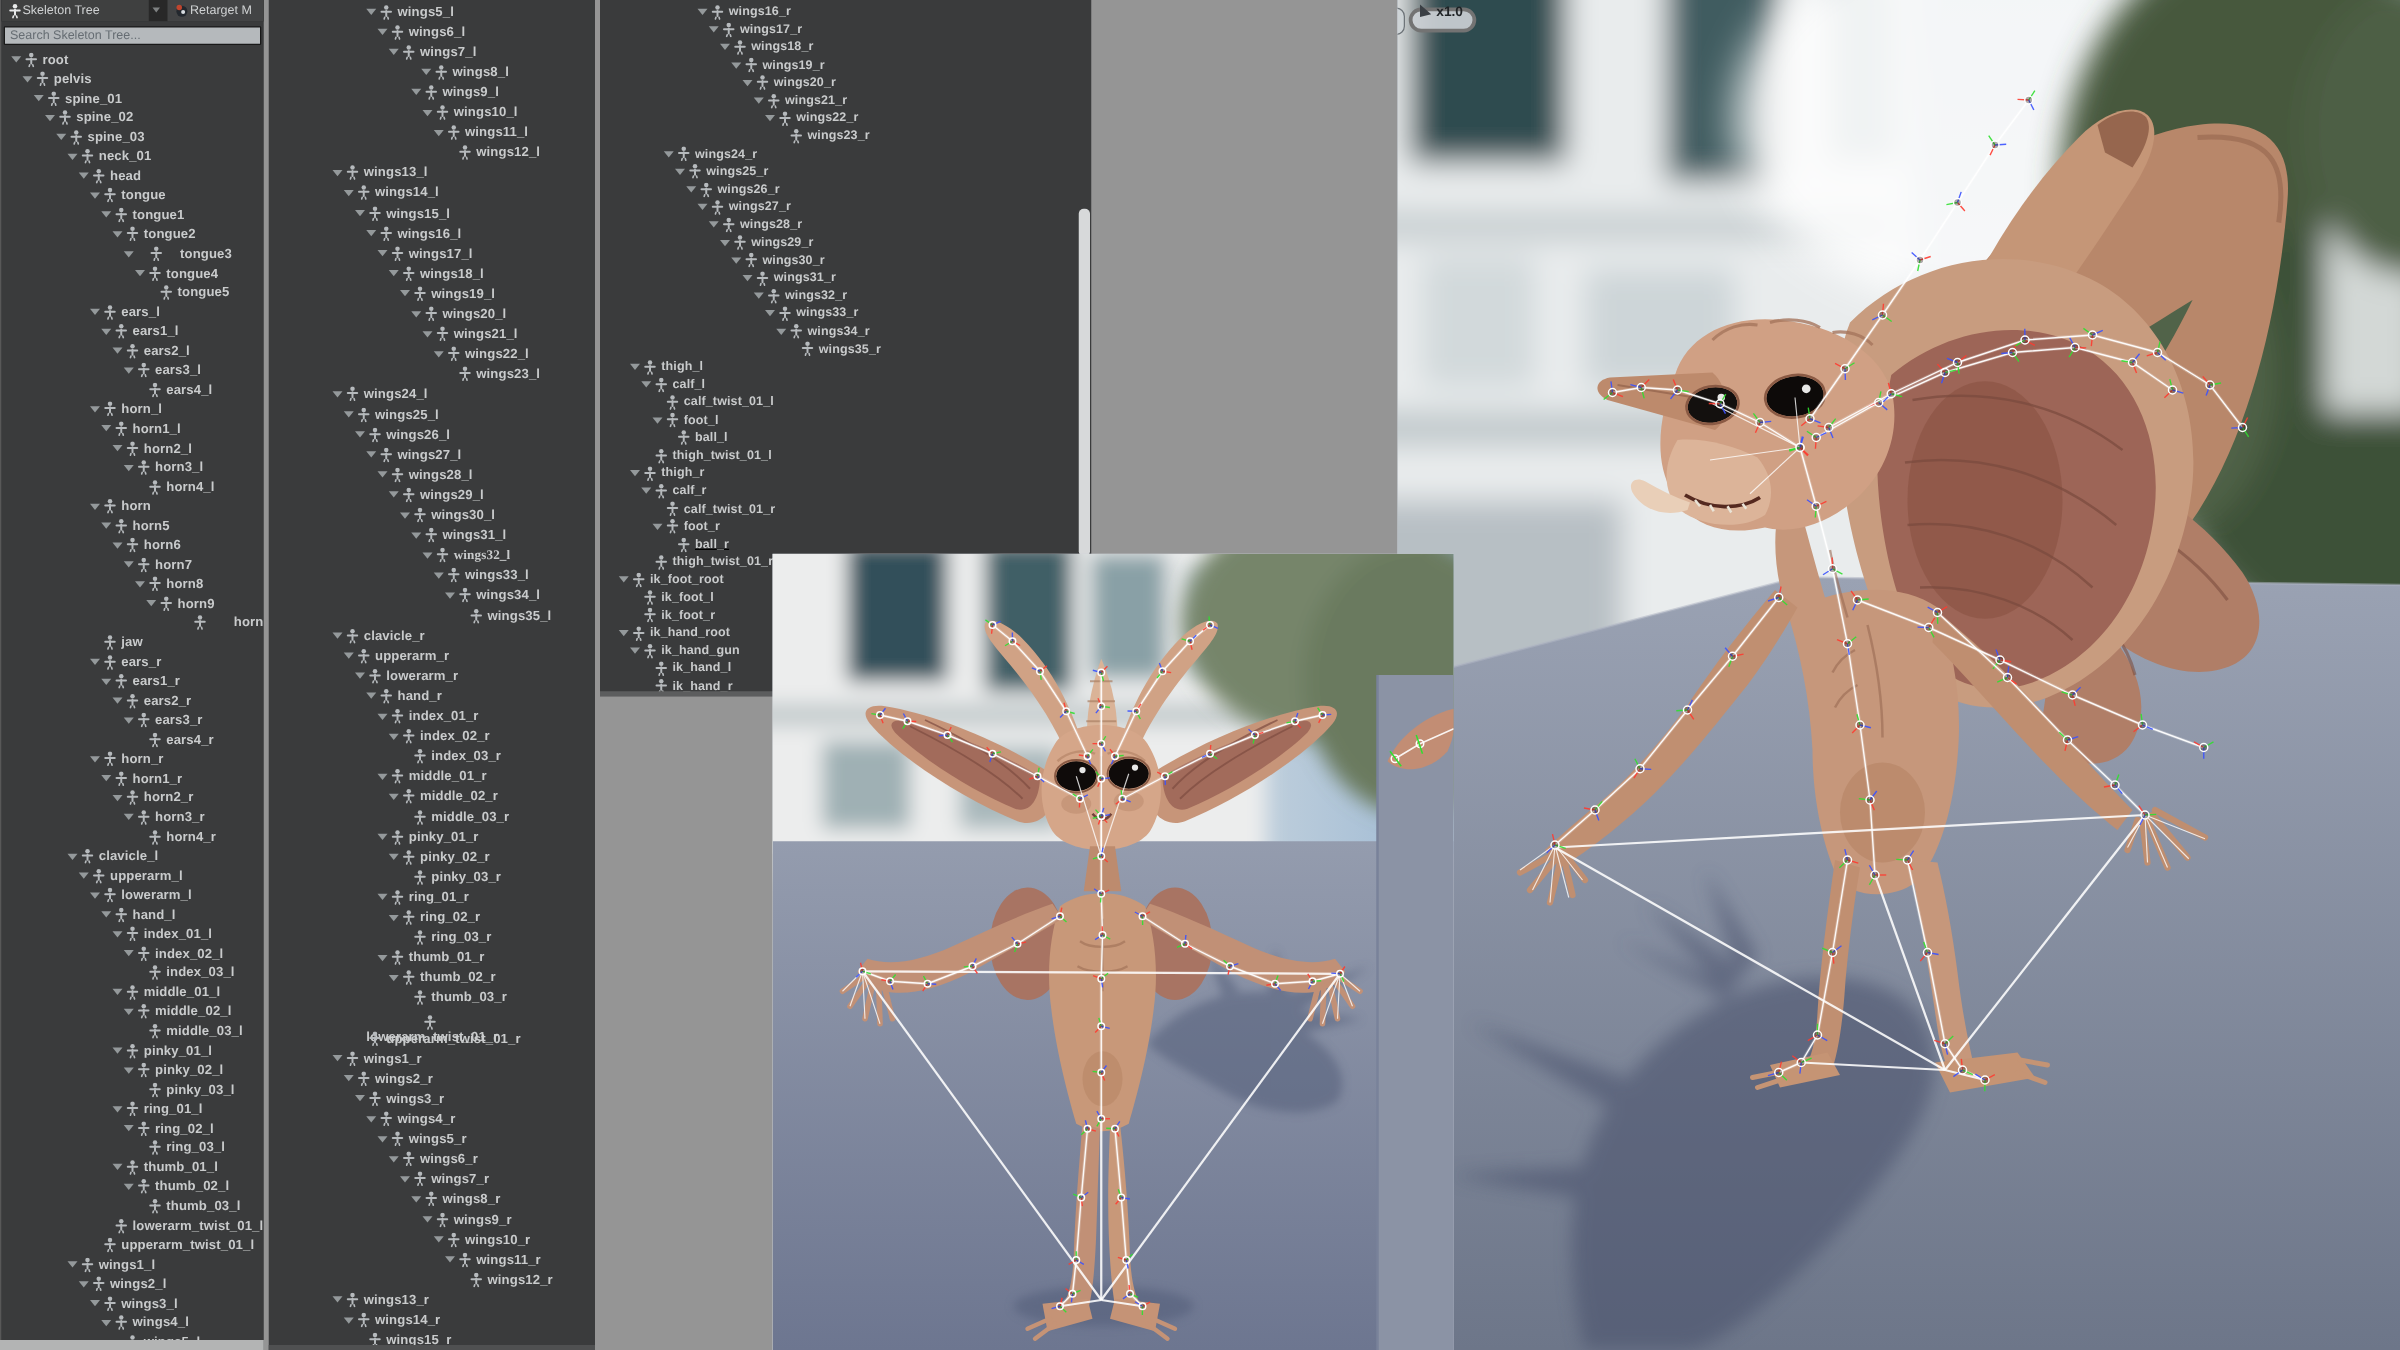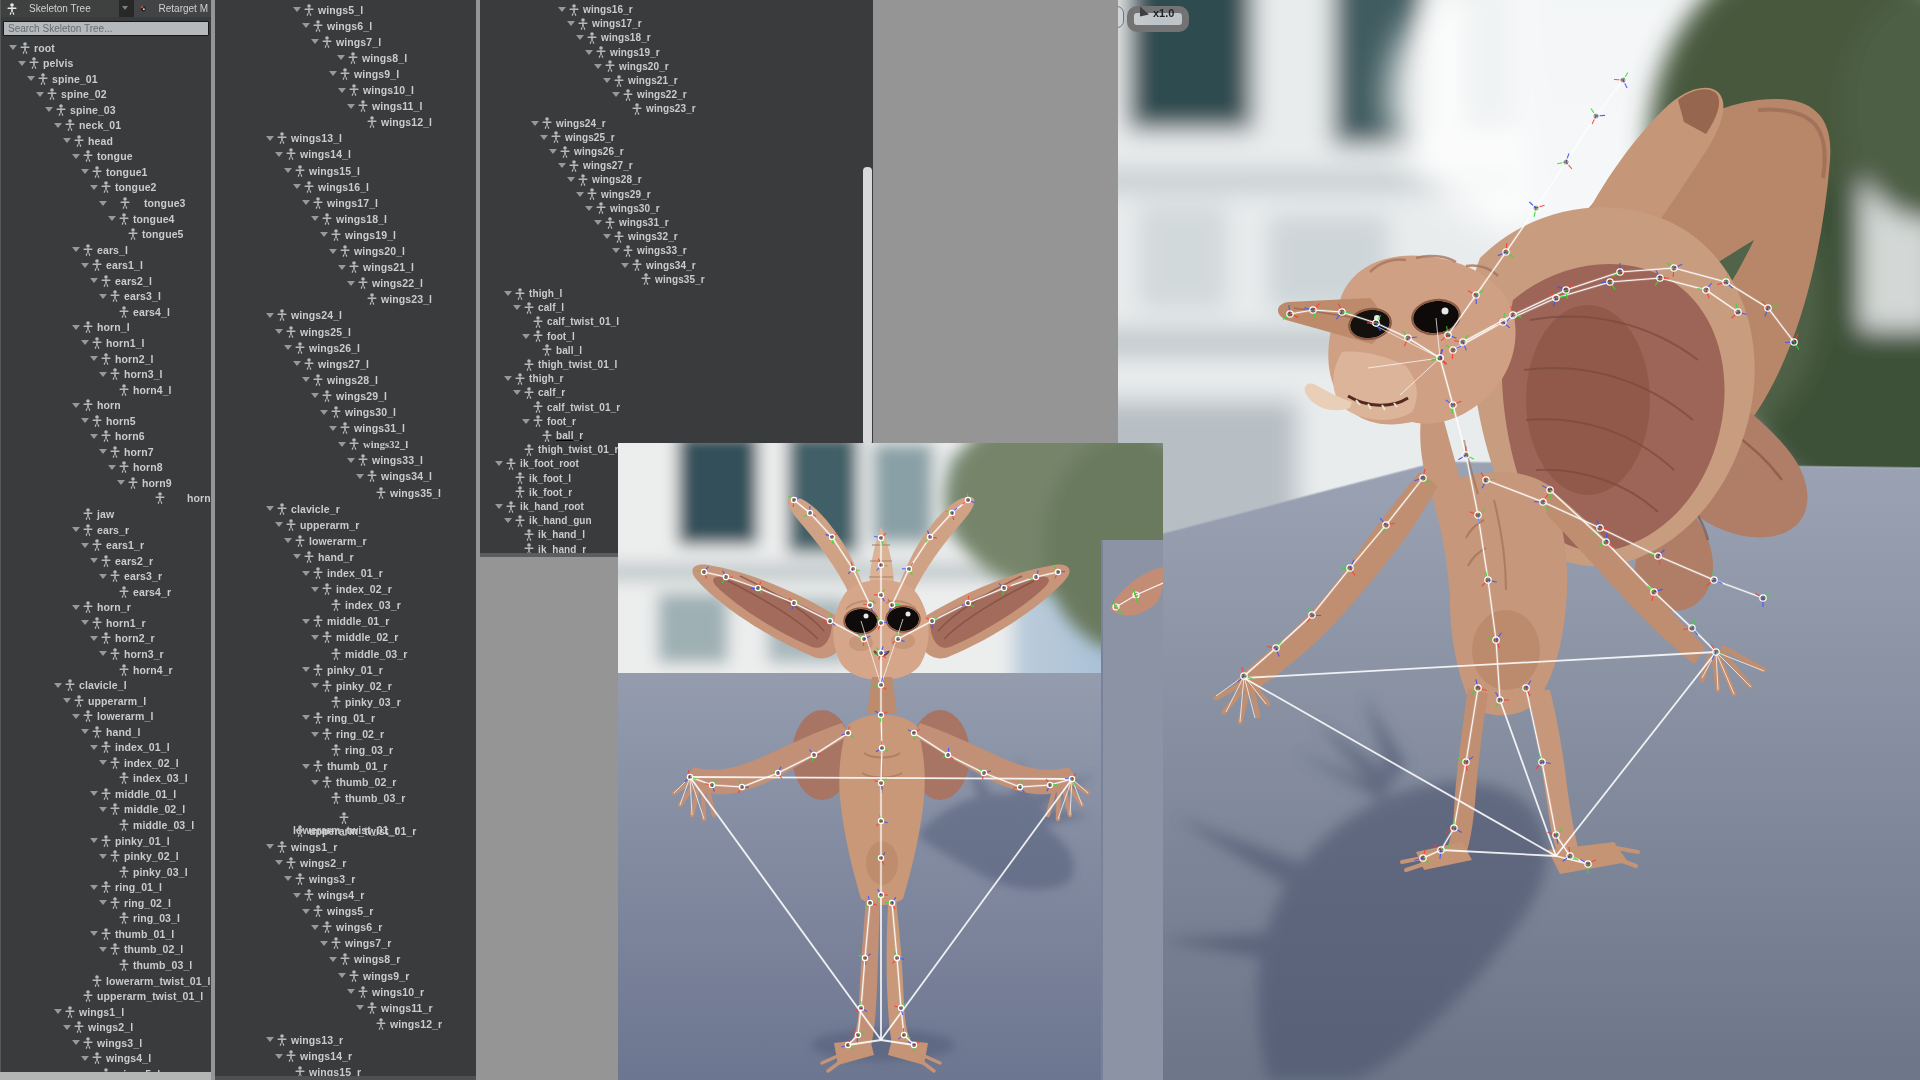--- a/index.html
+++ b/index.html
@@ -4,21 +4,21 @@
 <style>
   html,body{margin:0;padding:0}
   body{width:1920px;height:1080px;background:#959595;overflow:hidden;position:relative;
        font-family:"Liberation Sans",sans-serif;-webkit-font-smoothing:antialiased}
   .panel{position:absolute;top:0;background:#3a3b3c;overflow:hidden}
   #col1{left:0;width:211px;height:1080px;border-left:1px solid #585858;box-sizing:border-box}
   #col2{left:215px;width:261px;height:1080px}
   #col3{left:480px;width:393px;height:557px}
   
   .tabbar{position:absolute;left:0;top:0;width:100%;height:17px;background:#282828}
-  .tab{position:absolute;top:0;height:17px;display:flex;align-items:center;gap:12px;
+  .tab{position:absolute;top:0;height:17px;display:flex;align-items:center;gap:1px;
        font-size:10px;color:#cfd1d2;padding:0 6px;box-sizing:border-box;white-space:nowrap;overflow:hidden}
   .tab.active{left:0;width:118px;background:#3f4040}
   .tab.second{left:133px;width:80px;background:#434445}
   .tab-caret{position:absolute;left:121px;top:6px;width:0;height:0;border-left:3px solid transparent;
        border-right:3px solid transparent;border-top:4px solid #7e8182}
   .searchwrap{position:absolute;left:2px;top:18px;width:206px;height:15px}
   input.search{width:100%;height:100%;background:#b5b9bc;border:1px solid #191919;font-size:10px;
        color:#3f464c;padding:0 4px;box-sizing:border-box;border-radius:1px;font-family:inherit;outline:none}
   input.search::placeholder{color:#666d73;opacity:1}
   
@@ -31,21 +31,21 @@
   .small .lbl{font-size:10px}
   .small .row{height:13px}
   #v-thumb{position:absolute;left:863px;top:167px;width:9px;height:278px;background:#d7d9da;border-radius:4px}
   #col1-hbar{position:absolute;left:0;top:1072px;width:211px;height:8px;background:#b3b4b4}
   #col2-hbar{position:absolute;left:215px;top:1076px;width:261px;height:4px;background:#4f5051}
   #col3-bbar{position:absolute;left:480px;top:553px;width:393px;height:4px;background:#5c5d5e}
   
   #viewport{position:absolute;left:1118px;top:0;width:802px;height:1080px;overflow:hidden;background:#c3ccd4}
   #inset{position:absolute;left:618px;top:443px;width:545px;height:637px;overflow:hidden;background:#cdd4da}
   .badge{position:absolute;left:9px;top:6px;height:20px;border-radius:10px;background:rgba(206,211,215,.9);
-       border:7px solid #737373;display:flex;align-items:center;padding:0 8px 12px 6px;gap:4px;box-sizing:border-box}
+       border:3px solid #737373;display:flex;align-items:center;padding:0 8px 12px 6px;gap:4px;box-sizing:border-box}
   .badge .txt{font-size:11px;font-weight:700;color:#1f2326}
   .playicon{width:0;height:0;border-top:5px solid transparent;border-bottom:5px solid transparent;
        border-left:9px solid #3a3f44;transform:skewY(18deg)}
   .sliver{position:absolute;left:-5px;top:6px;width:9px;height:20px;border-radius:0 7px 7px 0;
        background:rgba(206,211,215,.85);border:1px solid #6e7479}
   svg{display:block}
 </style>
 </head>
 <body>
 

